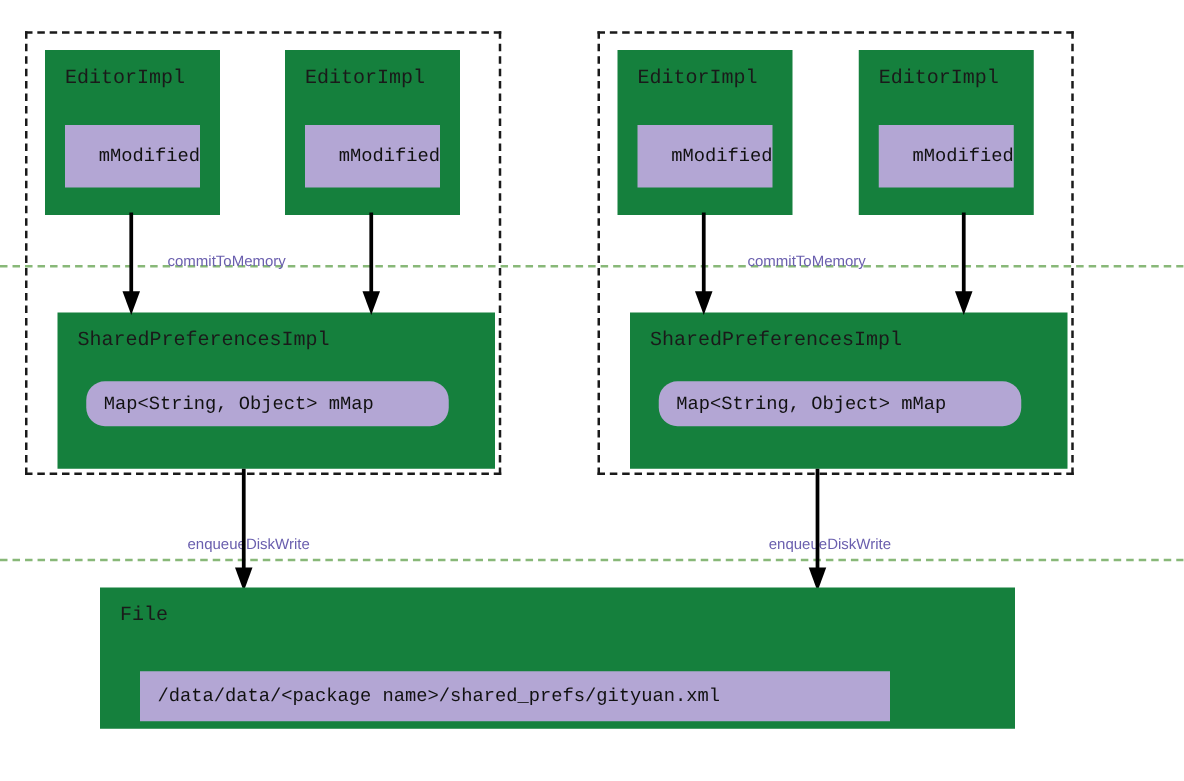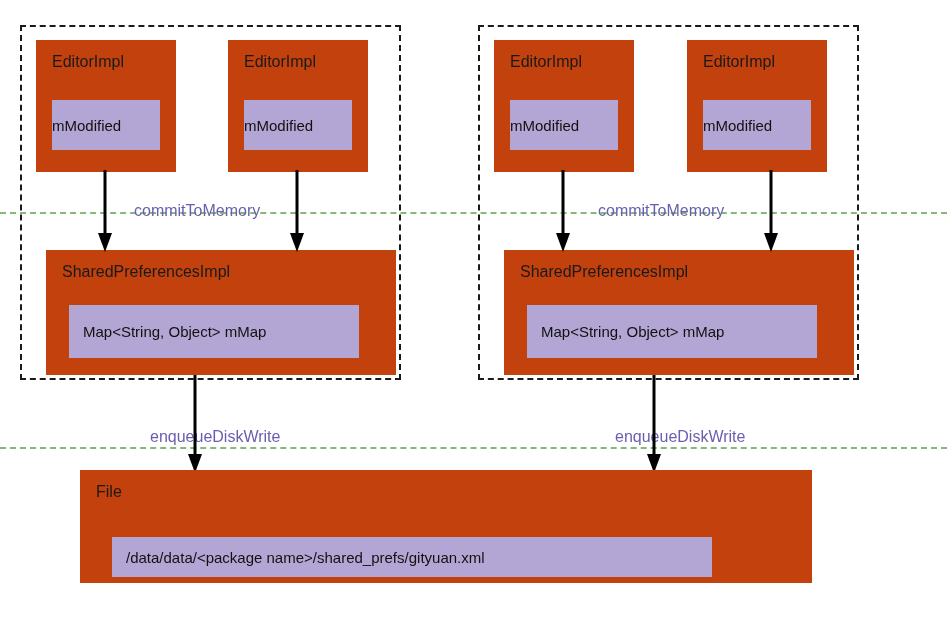--- a/index.html
+++ b/index.html
@@ -26,22 +26,23 @@
     border: 2px dashed #1a1a1a;
     box-sizing: border-box;
     background: transparent;
   }
   #group-left  { left: 20px;  top: 25px; width: 381px; height: 355px; }
   #group-right { left: 478px; top: 25px; width: 381px; height: 355px; }
 
   
   .node {
     position: absolute;
-    background: #c2410c;
+    background: #15803d;
     box-sizing: border-box;
+    font-family: Liberation Mono, monospace;
   }
   .node-title {
     position: absolute;
     left: 16px;
     top: 13px;
     font-size: 16px;
     color: #1a1a1a;
     white-space: nowrap;
   }
   .field {
@@ -58,31 +59,32 @@
     padding-left: 14px;
   }
 
   
   .editor-box { width: 140px; height: 132px; }
   .editor-field {
     left: 16px;
     top: 60px;
     width: 108px;
     height: 50px;
-    justify-content: flex-start;
+    justify-content: flex-end;
   }
   .editor-field .field-label { padding-left: 0; }
 
   
   .sp-box { width: 350px; height: 125px; }
   .sp-field {
     left: 23px;
     top: 55px;
     width: 290px;
-    height: 53px;
+    height: 36px;
+    border-radius: 15px;
   }
 
   
   #file-box {
     left: 80px;
     top: 470px;
     width: 732px;
     height: 113px;
     padding-left: 44px;
   }
@@ -101,21 +103,21 @@
     width: 947px;
     height: 0;
     border-top: 2px dashed #88b878;
   }
   #boundary-memory { top: 212px; }
   #boundary-disk   { top: 447px; }
 
   
   .boundary-label {
     position: absolute;
-    font-size: 16px;
+    font-size: 12px;
     color: #6a5fae;
     white-space: nowrap;
     background: transparent;
   }
 
   
   .arrow {
     position: absolute;
     overflow: visible;
   }

